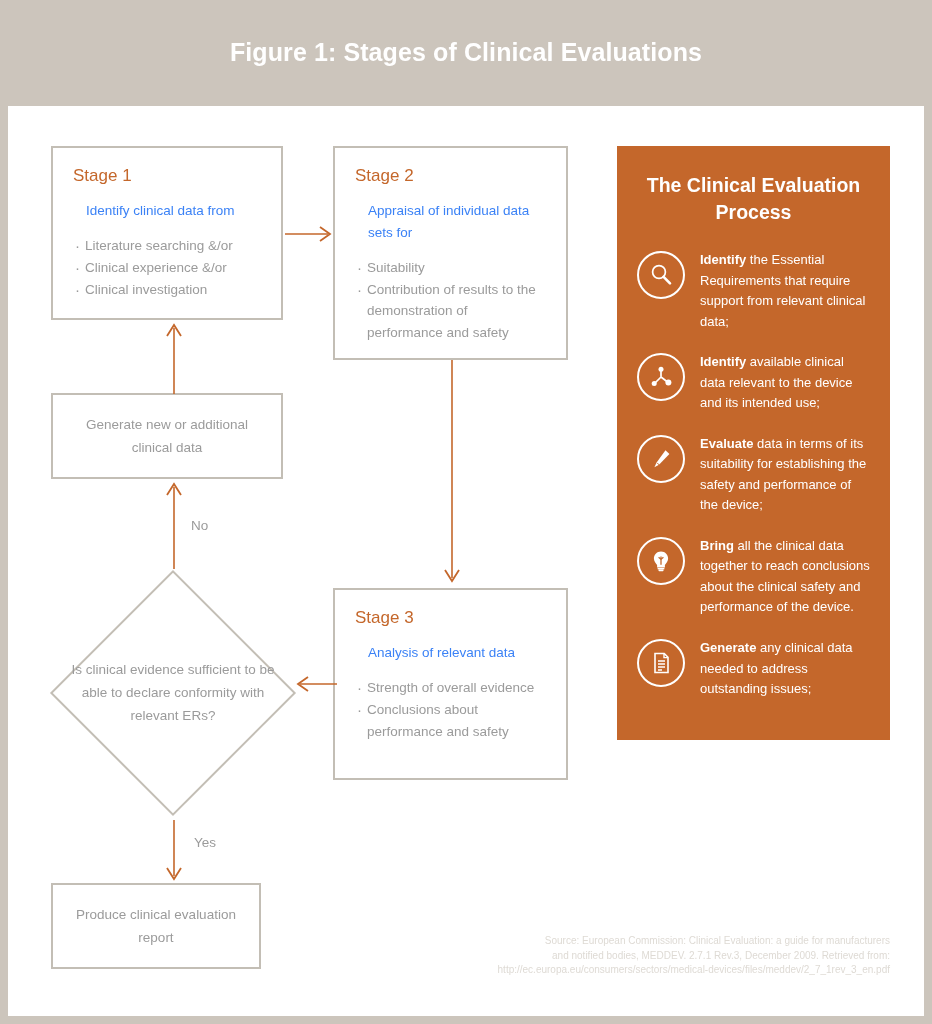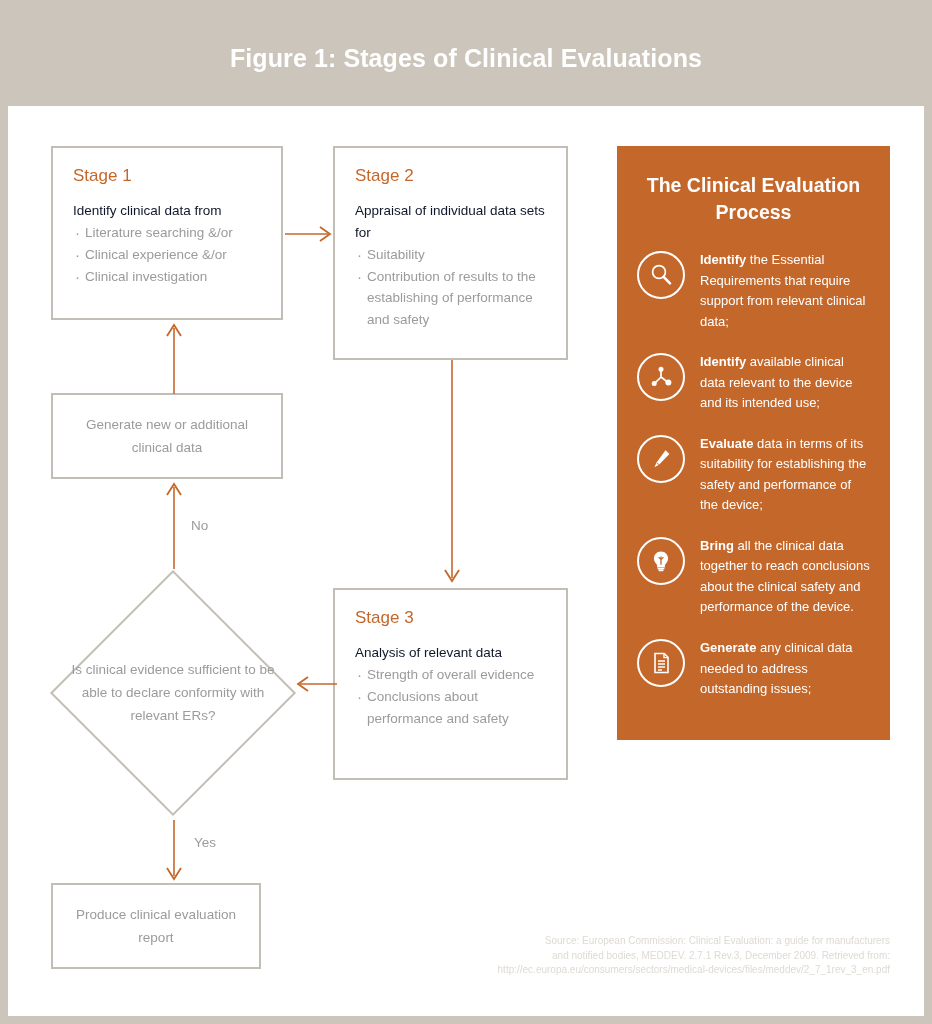--- a/index.html
+++ b/index.html
@@ -16,21 +16,21 @@
     width: 932px;
     height: 1024px;
     overflow: hidden;
     background: #ccc5bc;
   }
 
   
   .figure-header {
     position: absolute;
     left: 0;
-    top: 6px;
+    top: 0;
     width: 932px;
     height: 84px;
     background: #ccc5bc;
   }
   .figure-title {
     position: absolute;
     left: 0;
     top: 38px;
     width: 932px;
     text-align: center;
@@ -57,24 +57,24 @@
     border: 2px solid #c3beb5;
     background: #ffffff;
   }
   .box-heading {
     color: #c4672b;
     font-size: 17px;
     font-weight: normal;
     margin: 0 0 14px 0;
   }
   .box-text {
-    color: #0f172a;
+    color: #3b82f6;
     font-size: 13.5px;
     line-height: 1.62;
-    margin: 0;
+    margin: 13px;
   }
   .box-list {
     list-style: none;
     margin: 0;
     padding: 0;
   }
   .box-list li {
     color: #9b9b9b;
     font-size: 13.5px;
     line-height: 1.62;
@@ -236,21 +236,21 @@
         </ul>
       </div>
     </div>
 
     <div class="flow-box" id="box-stage2">
       <div class="box-inner">
         <p class="box-heading">Stage 2</p>
         <p class="box-text">Appraisal of individual data sets for</p>
         <ul class="box-list">
           <li>Suitability</li>
-          <li>Contribution of results to the establishing of performance and safety</li>
+          <li>Contribution of results to the demonstration of performance and safety</li>
         </ul>
       </div>
     </div>
 
     <div class="flow-box" id="box-generate">
       <div class="box-center-text">Generate new or additional clinical data</div>
     </div>
 
     <div class="flow-box" id="box-stage3">
       <div class="box-inner">

